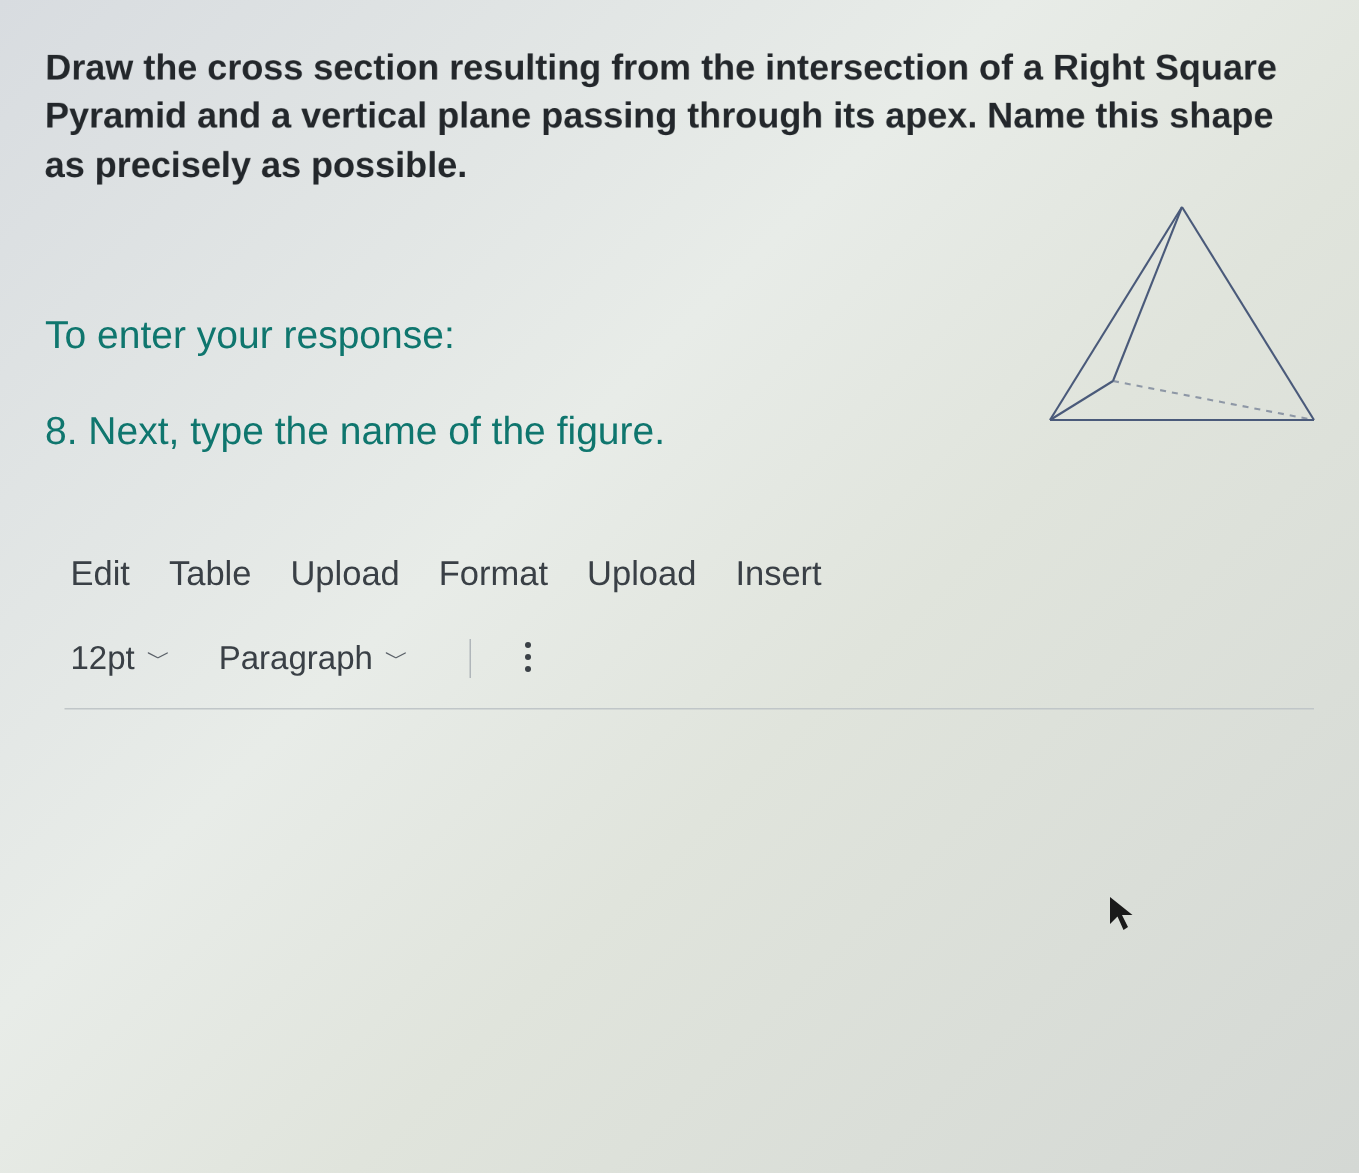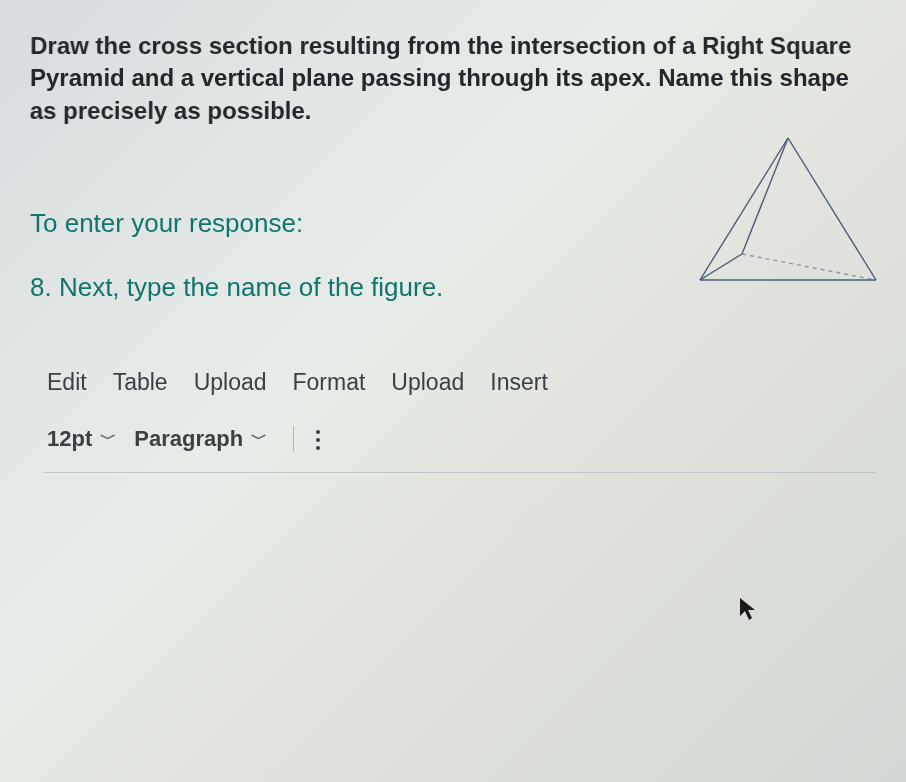--- a/index.html
+++ b/index.html
@@ -45,26 +45,25 @@
   .menu-bar {
     display: flex;
     gap: 26px;
     font-size: 23px;
     color: #3a4046;
     padding: 6px 4px 24px 4px;
   }
   .menu-item { cursor: pointer; }
   .toolbar-row {
     display: flex;
-    align-items: flex-end;
-    gap: 8px;
+    align-items: flex-start;
+    gap: 22px;
     font-size: 22px;
     color: #3a4046;
     padding: 6px 4px 14px 4px;
-    font-weight: bold;
   }
   .dropdown {
     display: inline-flex;
     align-items: center;
     gap: 8px;
     cursor: pointer;
     padding-right: 10px;
   }
   .chev {
     display: inline-block;

